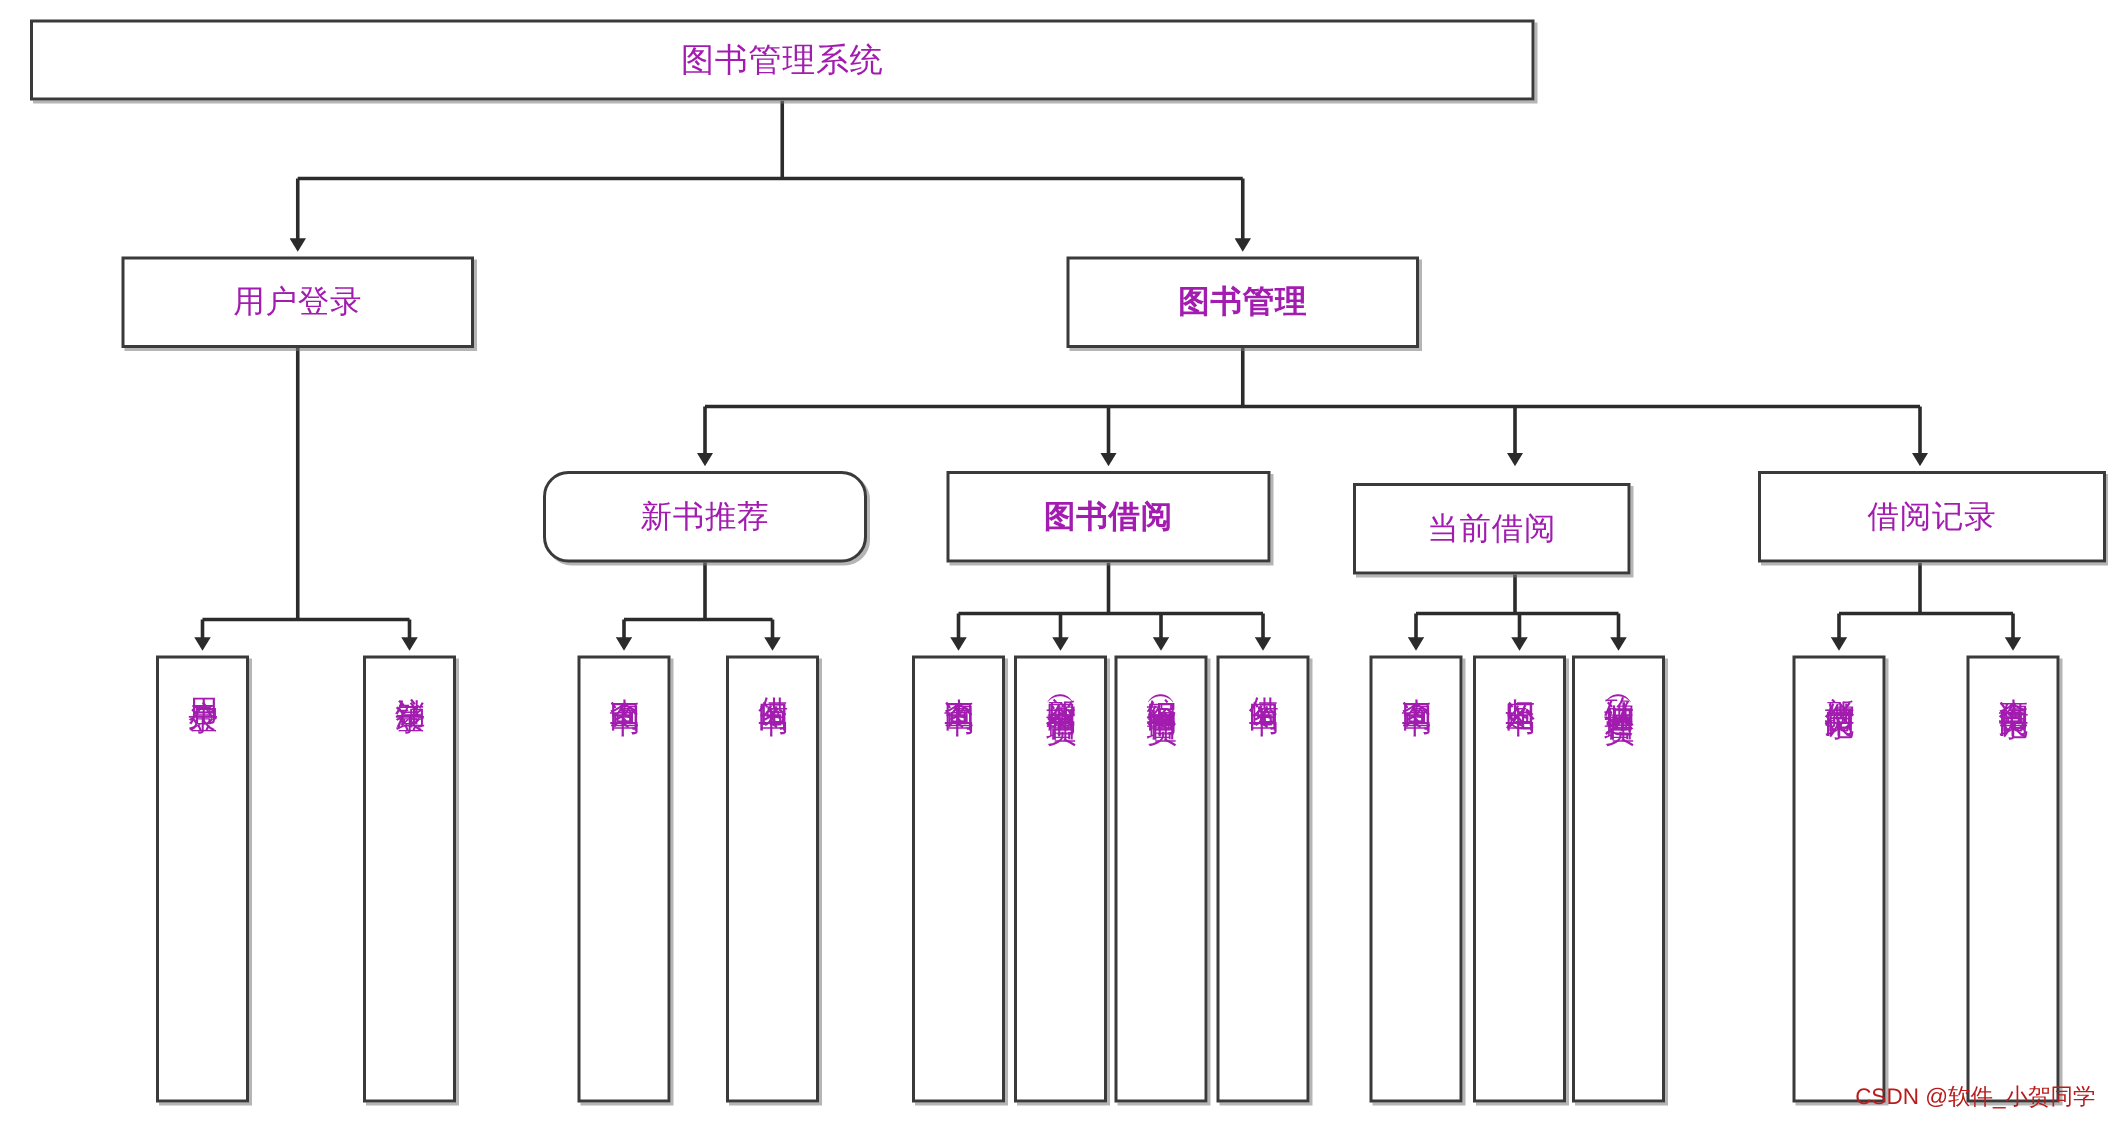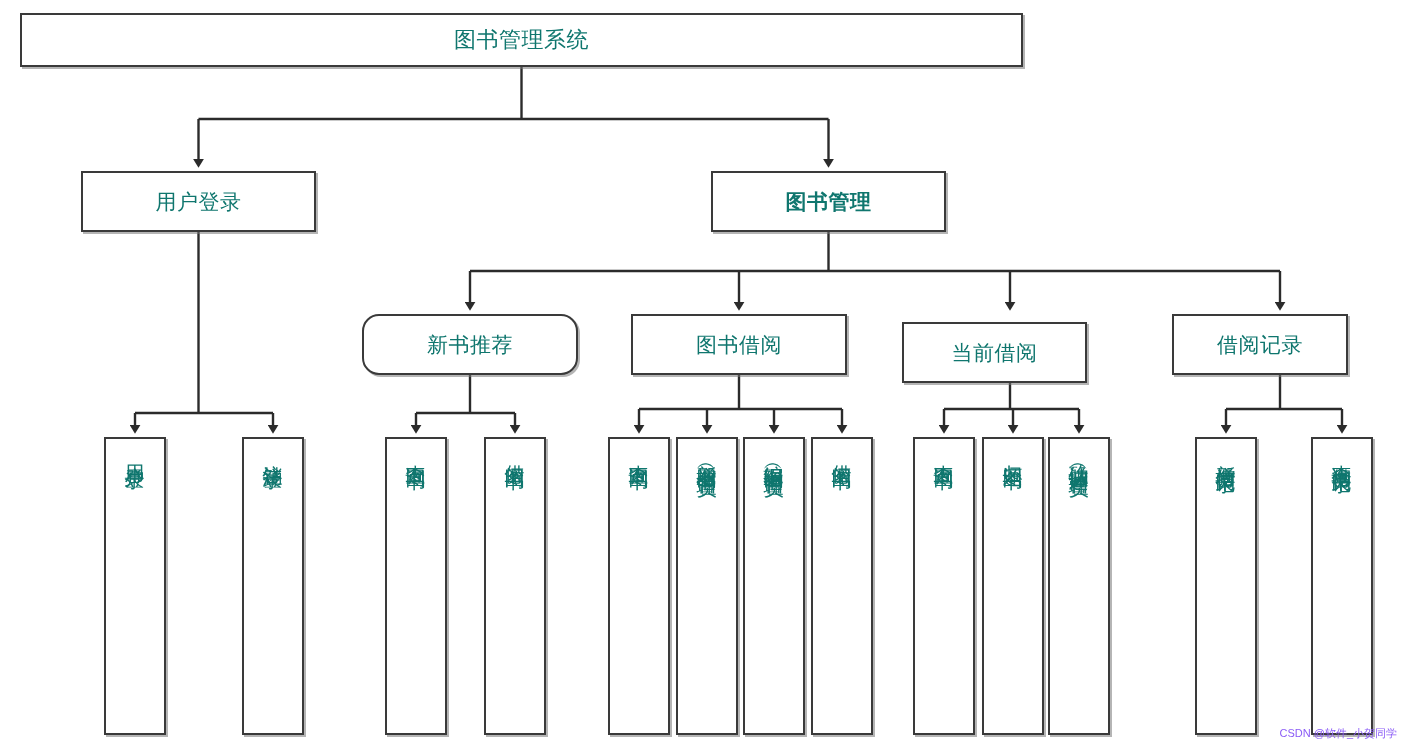--- a/index.html
+++ b/index.html
@@ -30,21 +30,21 @@
   }
   .node {
     position: absolute;
     box-sizing: border-box;
     background: #ffffff;
     border: 2px solid #3a3a3a;
     box-shadow: 2px 2px 0 0 rgba(120,120,120,0.55);
     display: flex;
     align-items: center;
     justify-content: center;
-    color: #0f766e;
+    color: #a21caf;
     z-index: 2;
   }
   .node .label {
     display: block;
     text-align: center;
     line-height: 1.12;
     letter-spacing: 0.5px;
   }
   
   .node.horiz .label {
@@ -63,22 +63,22 @@
     text-orientation: upright;
     font-size: 20px;
     line-height: 1.0;
     letter-spacing: 2px;
     white-space: nowrap;
   }
   #watermark {
     position: absolute;
     right: 8px;
     bottom: 6px;
-    font-size: 11px;
-    color: #8b5cf6;
+    font-size: 15px;
+    color: #b91c1c;
     z-index: 5;
     white-space: nowrap;
     font-family: "Liberation Sans", "DejaVu Sans", sans-serif;
   }
 </style>
 </head>
 <body>
 
 <div id="diagram">
 
@@ -131,27 +131,27 @@
       </div>
       <div class="node horiz" style="left: 81px; top: 171px; width: 235px; height: 61px;">
         <span class="label">用户登录</span>
       </div>
       <div class="node horiz" style="left: 711px; top: 171px; width: 235px; height: 61px; font-weight: bold;">
         <span class="label">图书管理</span>
       </div>
       <div class="node horiz" style="left: 362px; top: 314px; width: 216px; height: 61px; border-radius: 17px;">
         <span class="label">新书推荐</span>
       </div>
-      <div class="node horiz" style="left: 631px; top: 314px; width: 216px; height: 61px;">
+      <div class="node horiz" style="left: 631px; top: 314px; width: 216px; height: 61px; font-weight: bold;">
         <span class="label">图书借阅</span>
       </div>
       <div class="node horiz" style="left: 902px; top: 322px; width: 185px; height: 61px;">
         <span class="label">当前借阅</span>
       </div>
-      <div class="node horiz" style="left: 1172px; top: 314px; width: 176px; height: 61px;">
+      <div class="node horiz" style="left: 1172px; top: 314px; width: 232px; height: 61px;">
         <span class="label">借阅记录</span>
       </div>
       <div class="node vert" style="left: 104px; top: 437px; width: 62px; height: 298px;">
         <span class="label">用户登录</span>
       </div>
       <div class="node vert" style="left: 242px; top: 437px; width: 62px; height: 298px;">
         <span class="label">注销登录</span>
       </div>
       <div class="node vert" style="left: 385px; top: 437px; width: 62px; height: 298px;">
         <span class="label">查询图书</span>

